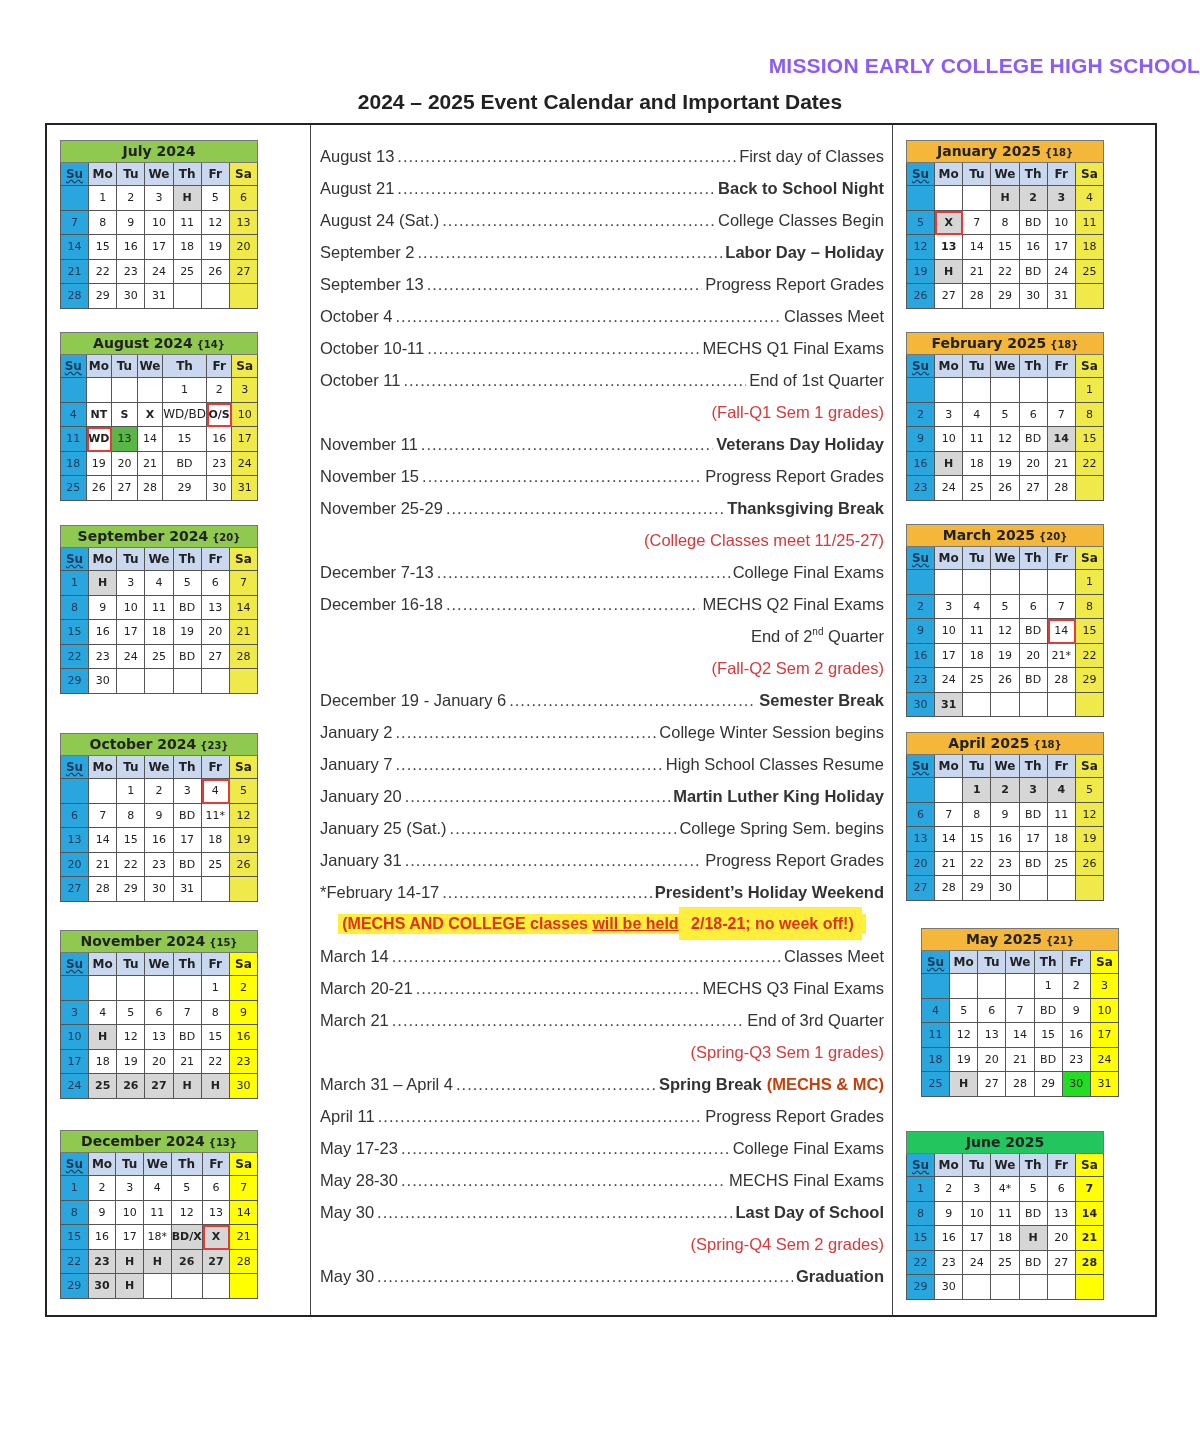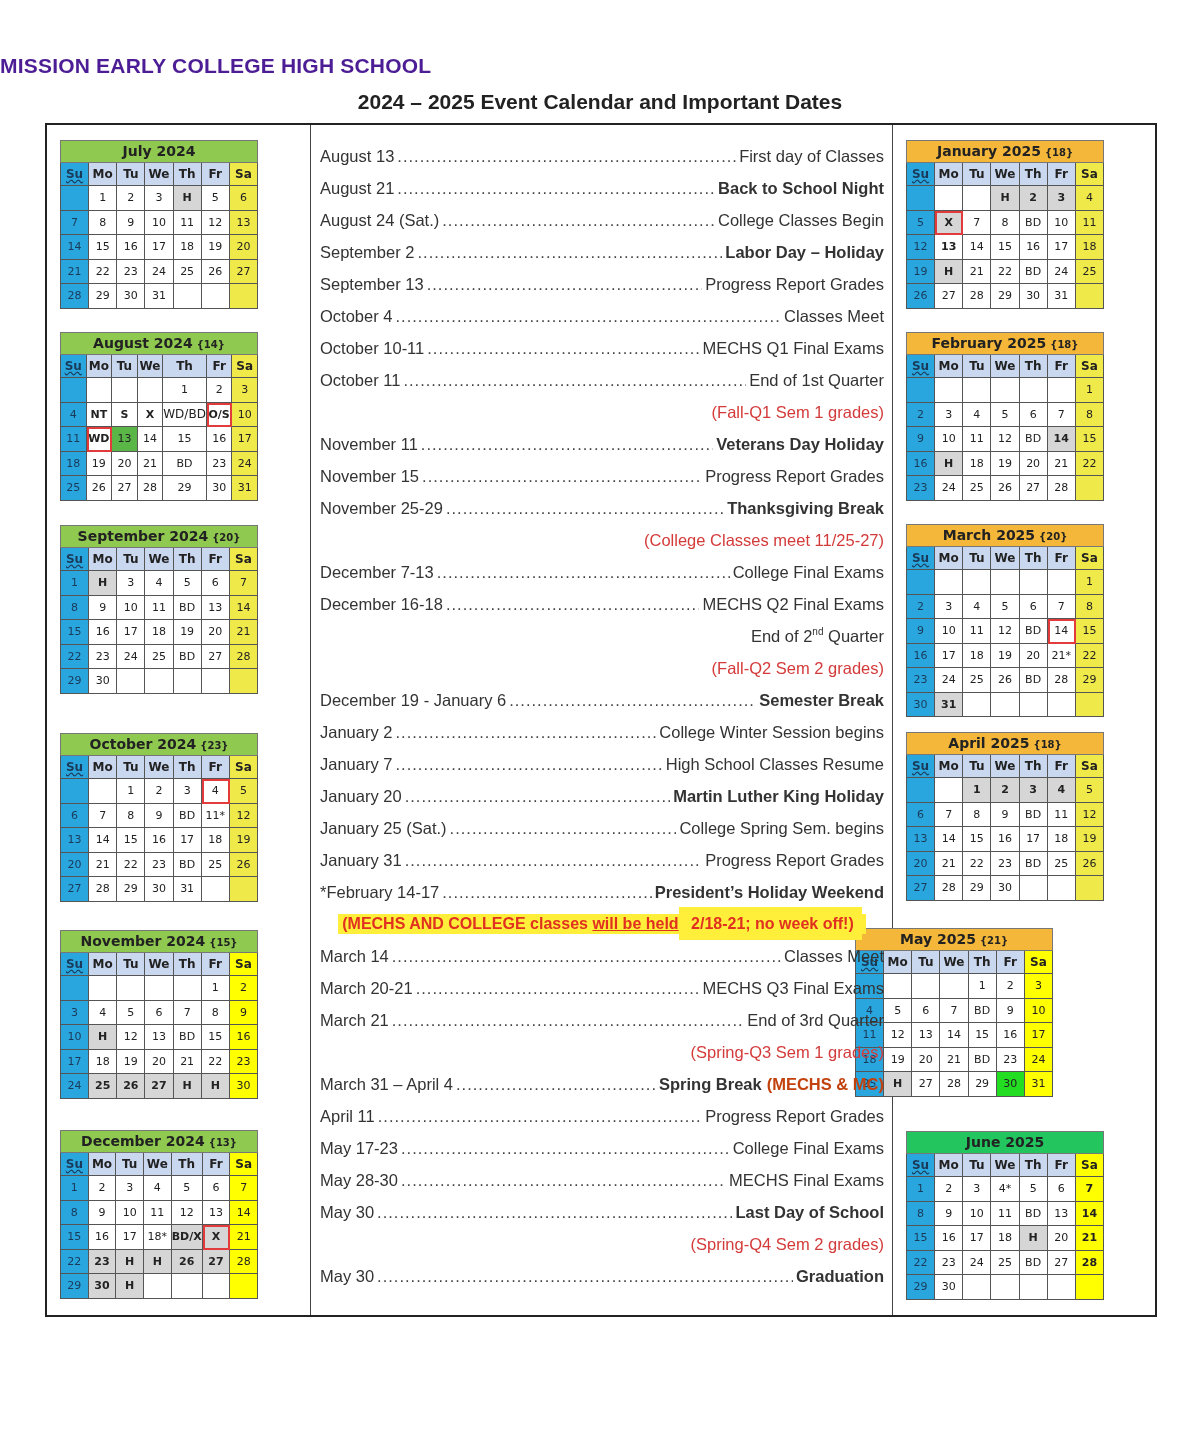--- a/index.html
+++ b/index.html
@@ -1,17 +1,17 @@
 <!DOCTYPE html>
 <html><head>
 <meta charset="utf-8">
 <style>
   html, body { margin:0; padding:0; background:#ffffff; }
   body { width:1200px; height:1443px; position:relative; font-family:"Liberation Sans", sans-serif; color:#222; }
-  .title1 { position:absolute; top:54px; left:0; width:1200px; text-align:left; font-weight:bold; font-size:21px; color:#4c1d95; letter-spacing:0.2px; }
+  .title1 { position:absolute; top:54px; left:0; width:1200px; text-align:right; font-weight:bold; font-size:21px; color:#8b5cf6; letter-spacing:0.2px; }
   .title2 { position:absolute; top:90px; left:0; width:1200px; text-align:center; font-weight:bold; font-size:21px; color:#222; }
   .frame { position:absolute; left:45px; top:123px; width:1112px; height:1194px; border:2px solid #222; box-sizing:border-box; }
   .vline { position:absolute; top:0; bottom:0; width:1px; background:#444; }
   .cal { position:absolute; width:198px; border-collapse:collapse; font-family:"DejaVu Sans", sans-serif; }
   .cal .hdr { height:23px; border:1px solid #777; text-align:center; font-weight:bold; font-size:14px; color:#222; box-sizing:border-box; line-height:21px; }
   .cal .hdr .cnt { font-size:10px; margin-left:4px; }
   .cal .hdr.green { background:#8fc94f; }
   .cal .hdr.orange { background:#f4b73a; }
   .cal .hdr.gold { background:#22c55e; }
   .grid { display:grid; grid-template-columns:repeat(7, 1fr); }
@@ -544,21 +544,21 @@
         <div class="cell sa">26</div>
         <div class="cell su">27</div>
         <div class="cell">28</div>
         <div class="cell">29</div>
         <div class="cell">30</div>
         <div class="cell"></div>
         <div class="cell"></div>
         <div class="cell sa"></div>
       </div>
     </div>
-    <div class="cal" style="left: 855px; top: 928px;">
+    <div class="cal" style="left: 894px; top: 928px; padding-left: 27px;">
       <div class="hdr orange"><span>May 2025</span><span class="cnt">{21}</span></div>
       <div class="grid" style="border-left: 1px solid rgb(85, 85, 85);">
         <div class="cell dow su">
           <u>Su</u>
         </div>
         <div class="cell dow">Mo</div>
         <div class="cell dow">Tu</div>
         <div class="cell dow">We</div>
         <div class="cell dow">Th</div>
         <div class="cell dow">Fr</div>

